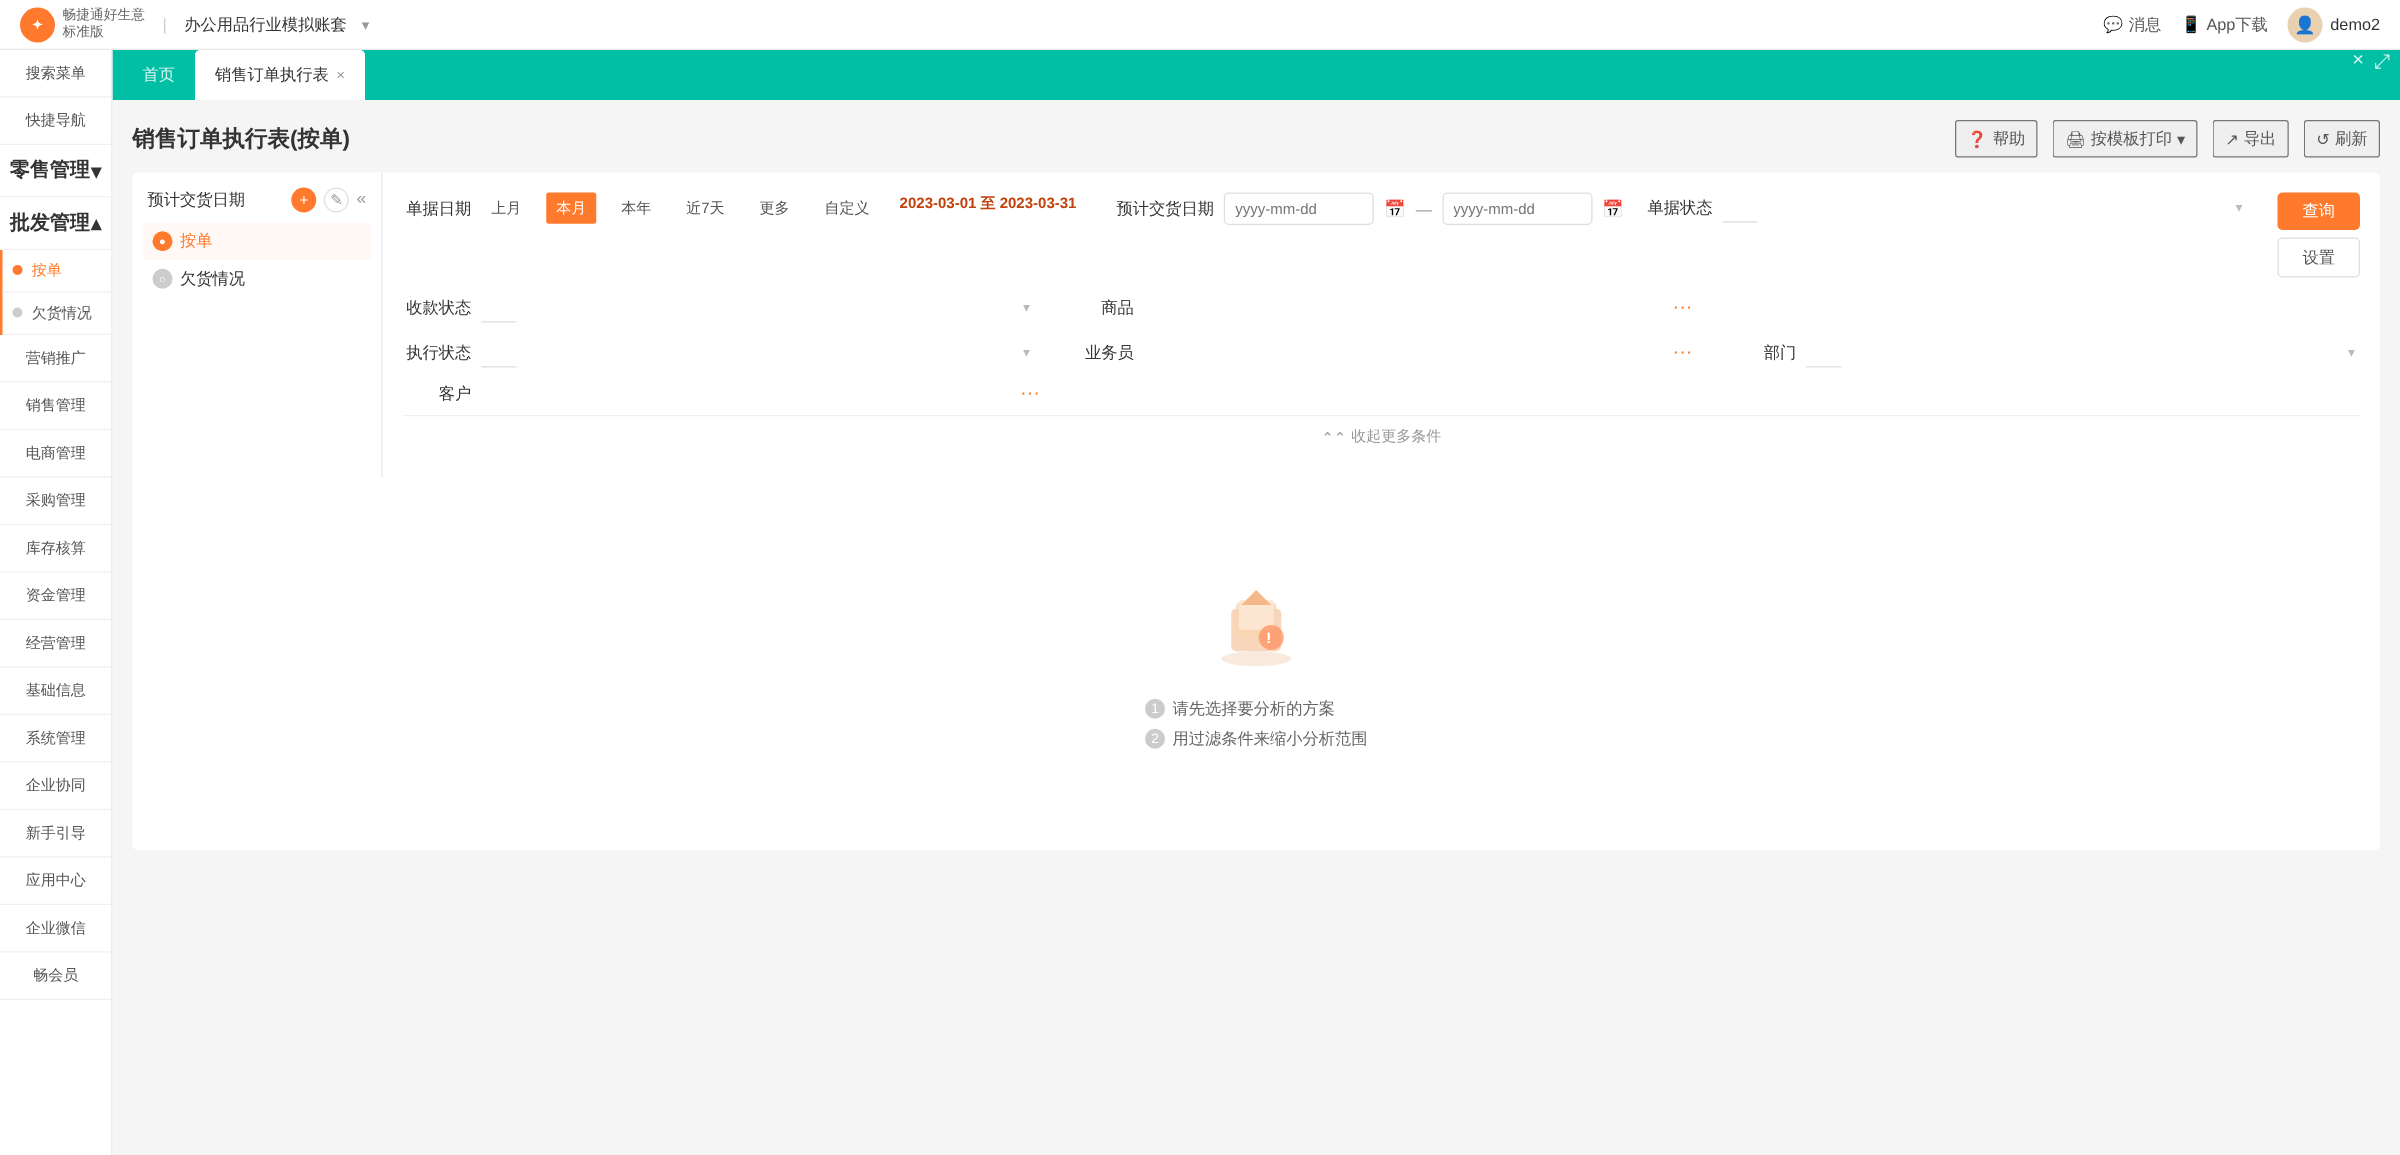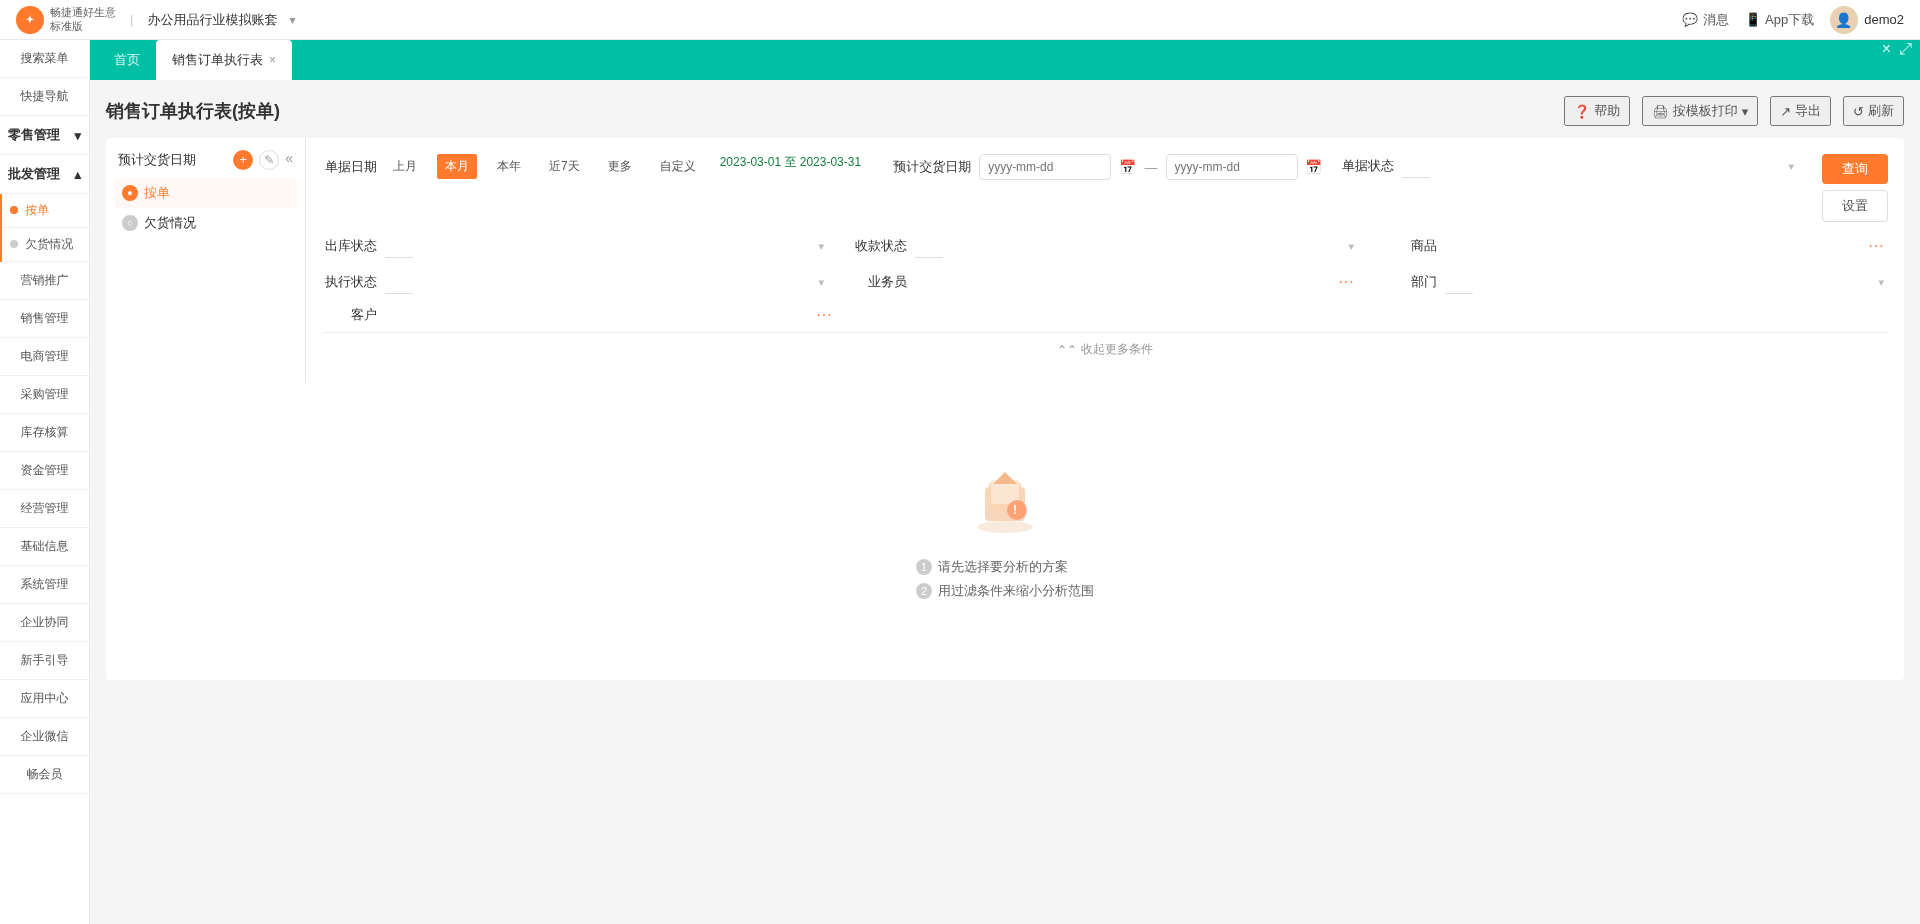--- a/index.html
+++ b/index.html
@@ -96,21 +96,21 @@
       cursor: pointer;
       font-size: 12px;
       color: #555;
       border-bottom: 1px solid #f0f0f0;
     }
     .sidebar-item.active { color: #ff7a2d; }
     .sidebar-item.section-header {
       background: #fff;
       color: #333;
       font-weight: bold;
-      font-size: 13px;
+      font-size: 16px;
       display: flex;
       align-items: center;
       justify-content: space-between;
       padding: 10px 8px;
     }
     .sidebar-sub {
       background: #fff;
       border-left: 2px solid #ff7a2d;
     }
     .sidebar-sub .sidebar-item {
@@ -236,21 +236,21 @@
       color: #fff;
       border-radius: 2px;
     }
     .date-input {
       border: 1px solid #ddd;
       border-radius: 4px;
       padding: 5px 8px;
       font-size: 12px;
       color: #bbb;
       background: #fff;
-      width: 132px;
+      width: 120px;
       outline: none;
     }
     .date-icon {
       font-size: 14px;
       color: #ff7a2d;
       cursor: pointer;
     }
     .date-sep { color: #999; }
     .left-filter {
       width: 200px;
@@ -625,21 +625,21 @@
                 <div class="date-tabs">
                   <span class="date-tab">上月</span>
                   <span class="date-tab active">本月</span>
                   <span class="date-tab">本年</span>
                   <span class="date-tab">近7天</span>
                   <span class="date-tab">更多</span>
                   <span class="date-tab">自定义</span>
                 </div>
               </div>
               <div style="display:flex;align-items:center;gap:4px;flex-shrink:0;">
-                <span style="font-size:12px;color:#15803d;">2023-03-01 至 2023-03-31</span>
+                <span style="font-size:12px;color:#c2410c;font-weight:bold;">2023-03-01 至 2023-03-31</span>
               </div>
 
               <div style="display:flex;align-items:center;gap:8px;margin-left:16px;">
                 <span class="field-label">预计交货日期</span>
                 <input class="date-input" type="text" style="color: rgb(187, 187, 187);" placeholder="yyyy-mm-dd">
                 <span class="date-icon">📅</span>
                 <span class="date-sep">—</span>
                 <input class="date-input" type="text" style="color: rgb(187, 187, 187);" placeholder="yyyy-mm-dd">
                 <span class="date-icon">📅</span>
               </div>
@@ -653,28 +653,20 @@
                 </div>
               </div>
 
               <div class="query-btn-group">
                 <button class="action-btn-primary">查询</button>
                 <button class="action-btn-outline">设置</button>
               </div>
             </div>
 
             <div style="display:grid;grid-template-columns:1fr 1fr 1fr;gap:12px 24px;margin-bottom:12px;">
-              <div class="filter-field">
-                <span class="field-label">出库状态</span>
-                <div class="field-select-wrapper" style="flex:1;">
-                  <select class="field-select">
-                    <option value=""></option>
-                  </select>
-                </div>
-              </div>
               <div class="filter-field">
                 <span class="field-label">收款状态</span>
                 <div class="field-select-wrapper" style="flex:1;">
                   <select class="field-select">
                     <option value=""></option>
                   </select>
                 </div>
               </div>
               <div class="filter-field">
                 <span class="field-label">商品</span>

